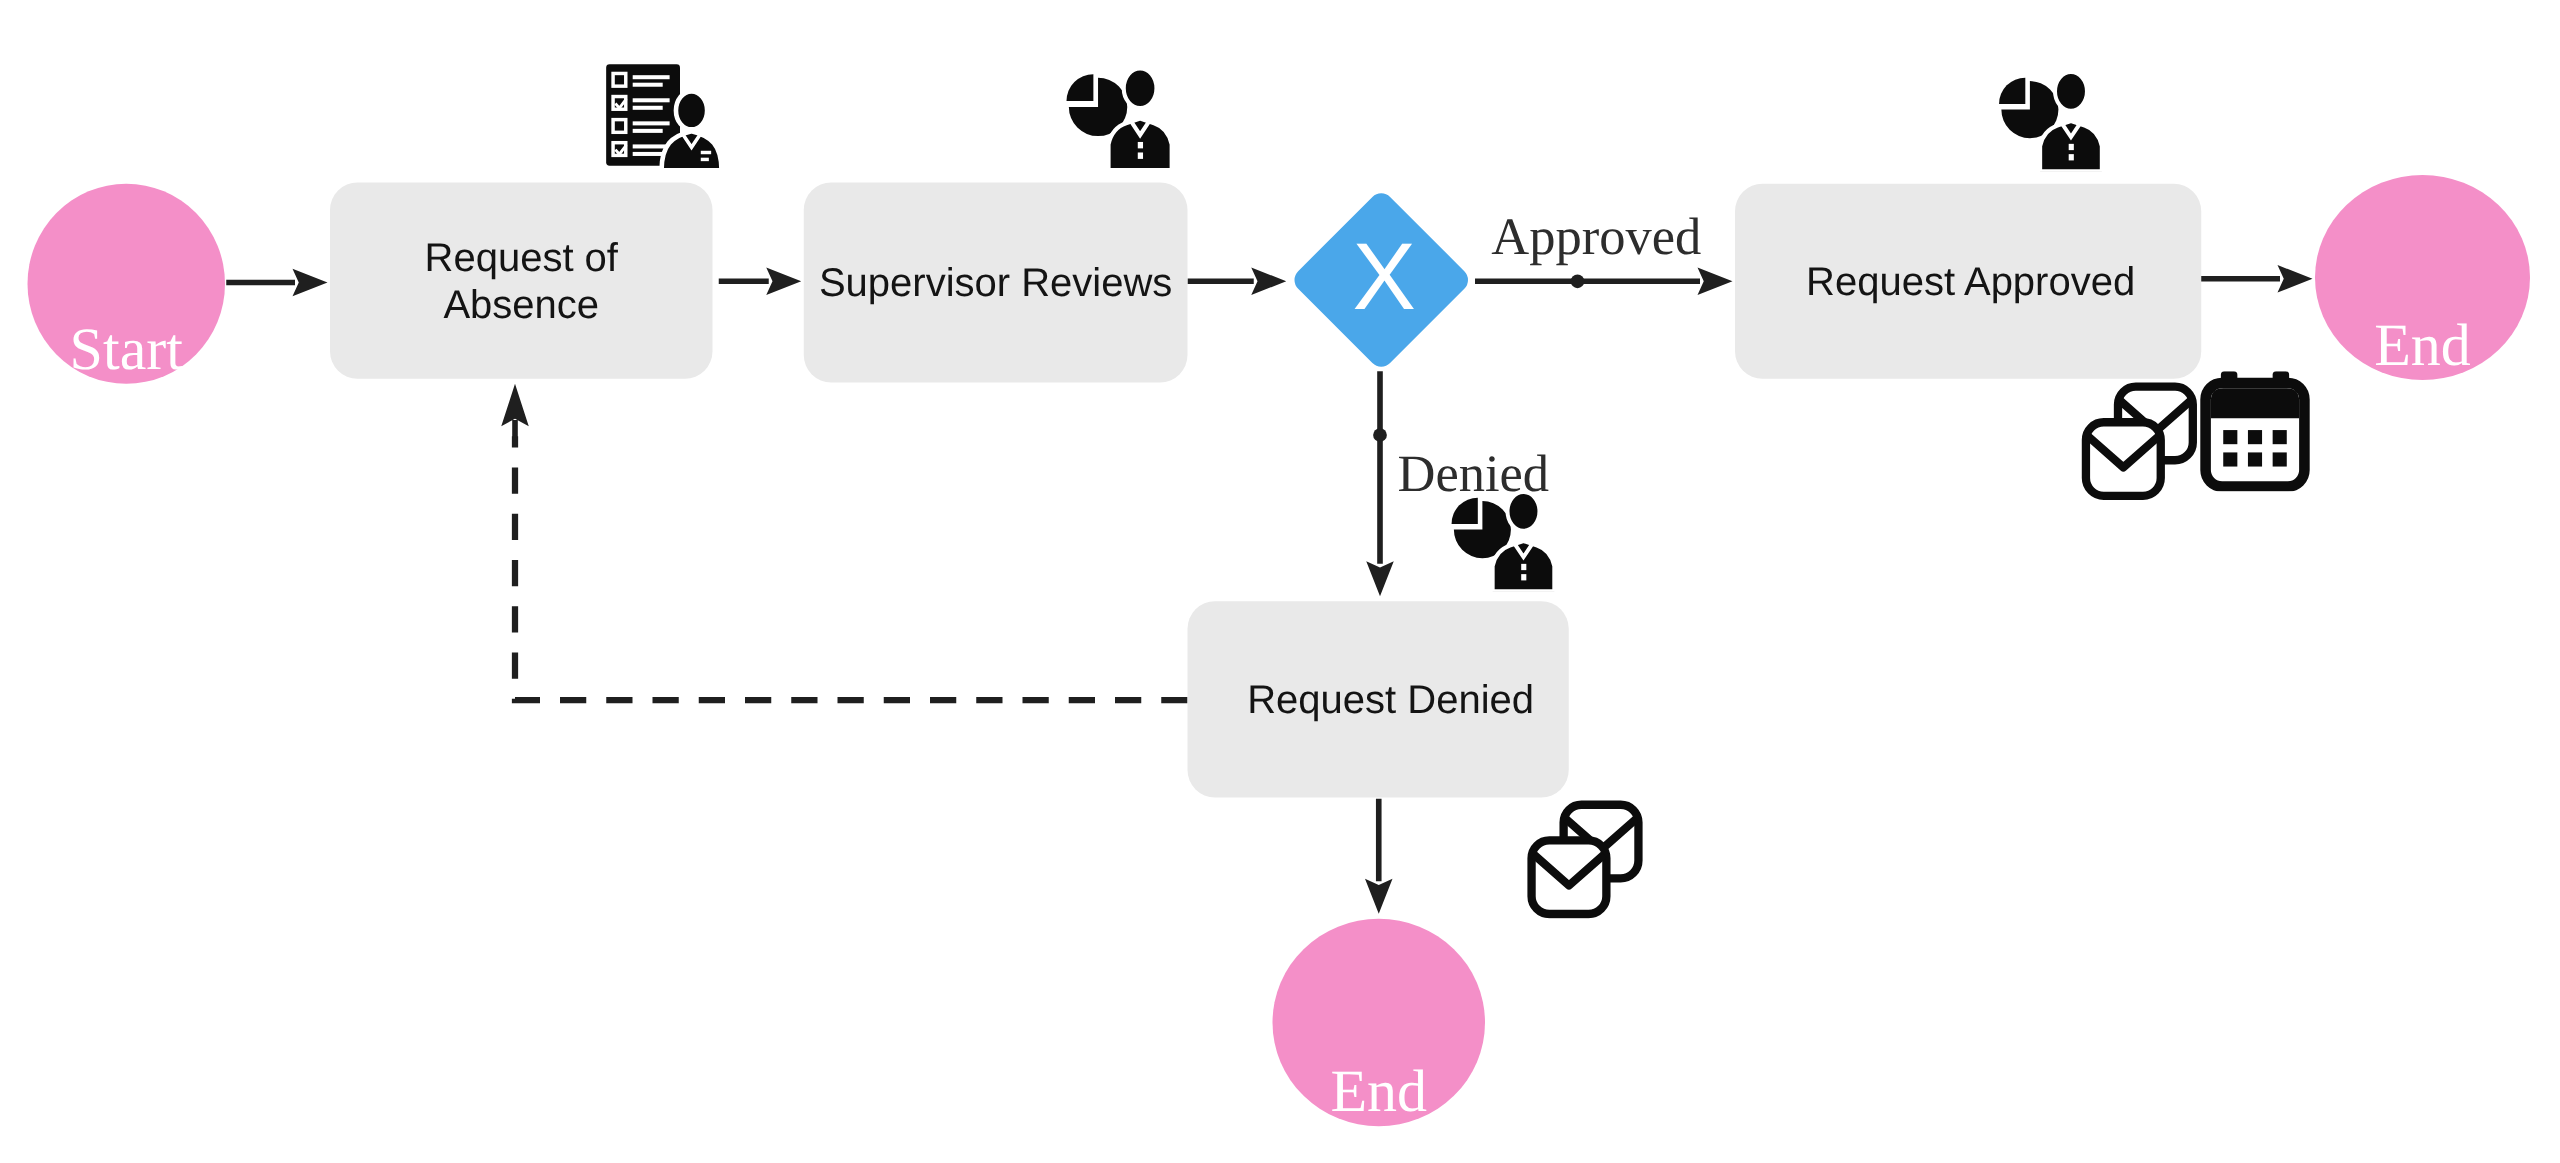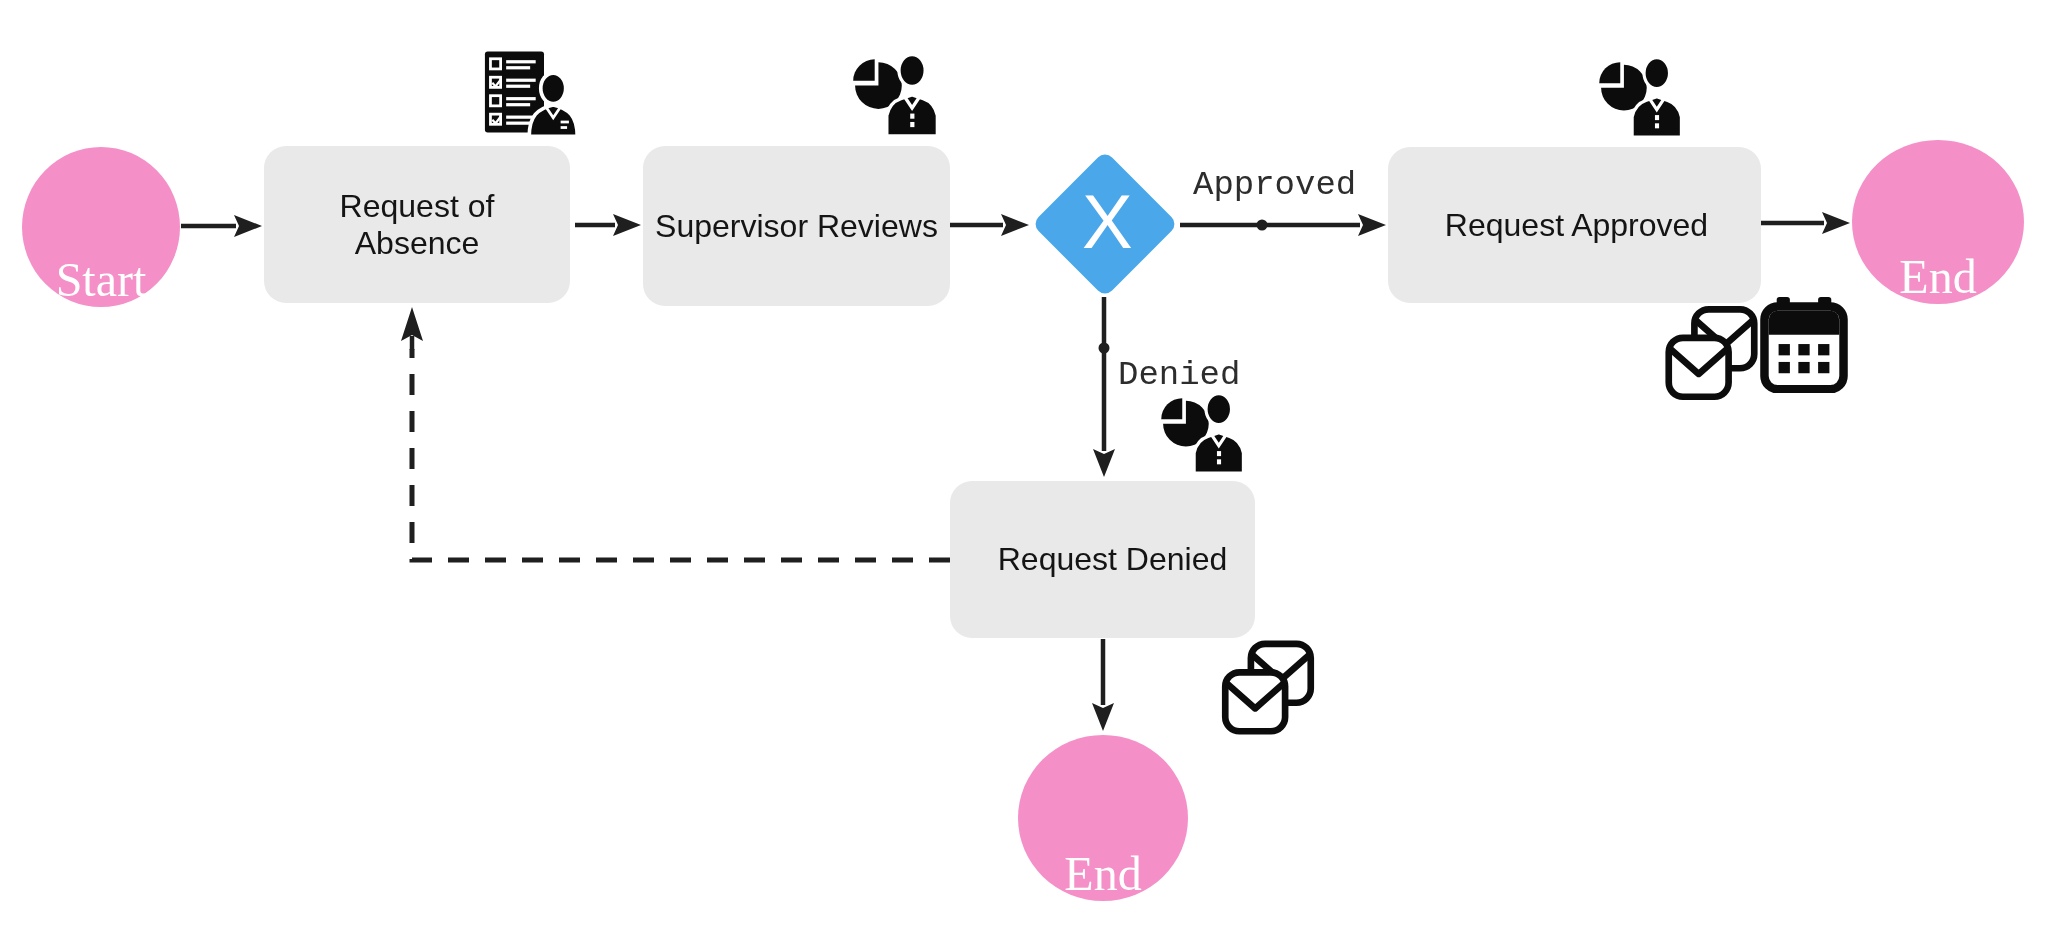--- a/index.html
+++ b/index.html
@@ -12,22 +12,22 @@
   .edge-dot{fill:var(--edge,#1f1f1f);}
   .node{position:absolute;display:flex;align-items:center;justify-content:center;
         text-align:center;z-index:2;box-sizing:border-box;}
   .terminal{border-radius:50%;background:var(--pink,#f48fc8);color:var(--terminalText,#ffffff);
             font-family:Liberation Serif, serif;font-size:48px;align-items:flex-end;}
   .process{background:var(--gray,#e9e9e9);border-radius:22px;color:var(--nodeText,#141414);
            font-size:32px;padding:0 12px;}
   .decision{background:var(--blue,#4aa7ea);border-radius:10px;transform:rotate(45deg);}
   .decision .x-label{transform:rotate(-45deg);color:#fff;font-size:76px;line-height:1;
                      font-family:"Liberation Sans",sans-serif;font-weight:400;margin-top:-6px;}
-  .edge-label{position:absolute;z-index:3;color:var(--labelText,#2d2d2d);font-size:34px;
-              font-family:Liberation Mono, monospace;white-space:nowrap;}
+  .edge-label{position:absolute;z-index:3;color:var(--labelText,#2d2d2d);font-size:42px;
+              font-family:Liberation Serif, serif;white-space:nowrap;}
   .icon{position:absolute;z-index:3;}
   .ink{fill:#0c0c0c;}
 </style>
 </head>
 <body>
 
 <div class="canvas">
 
   <svg class="edges">
 

